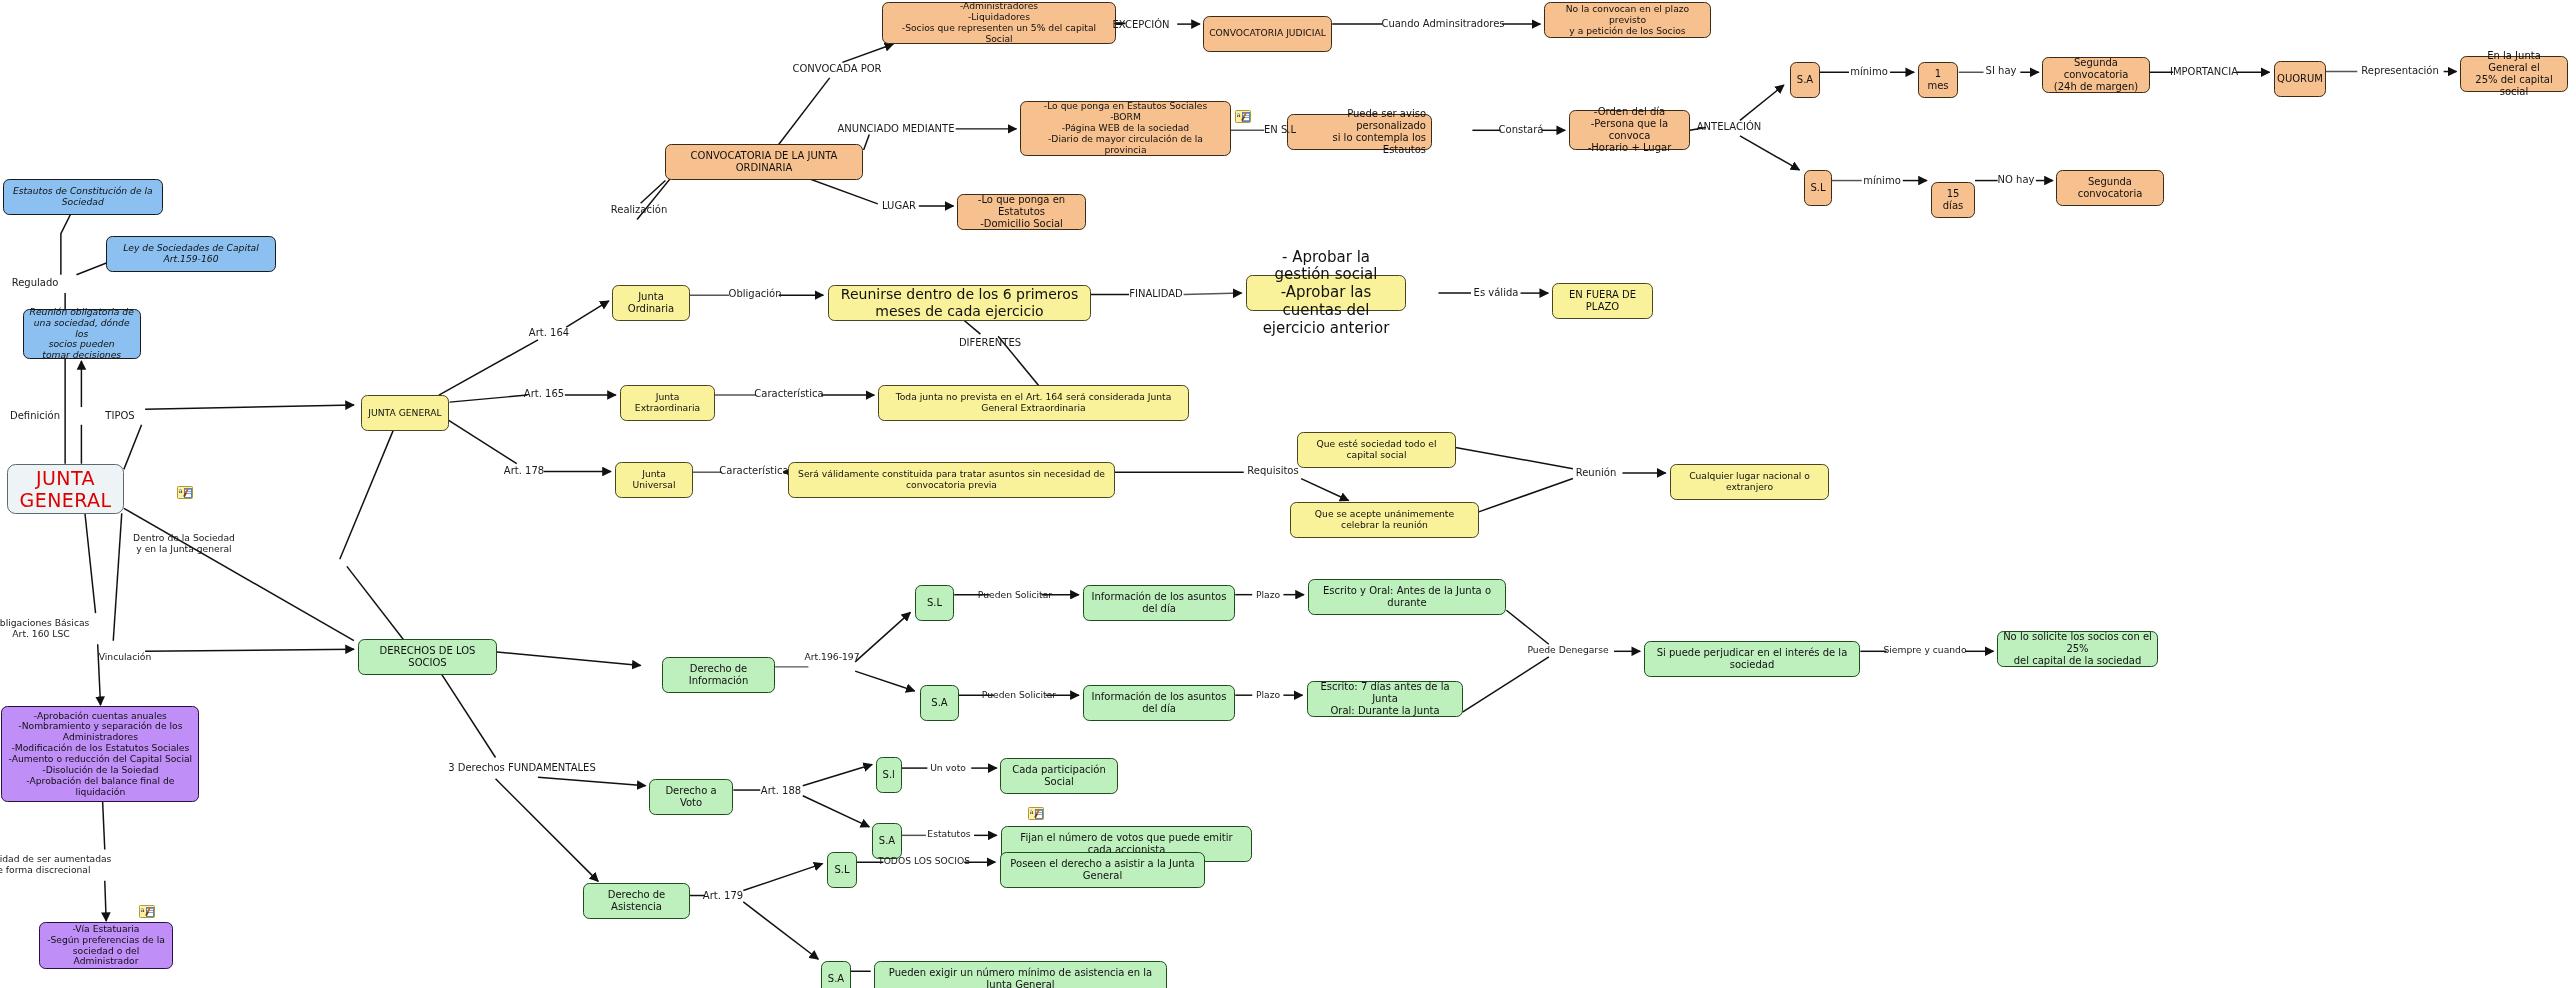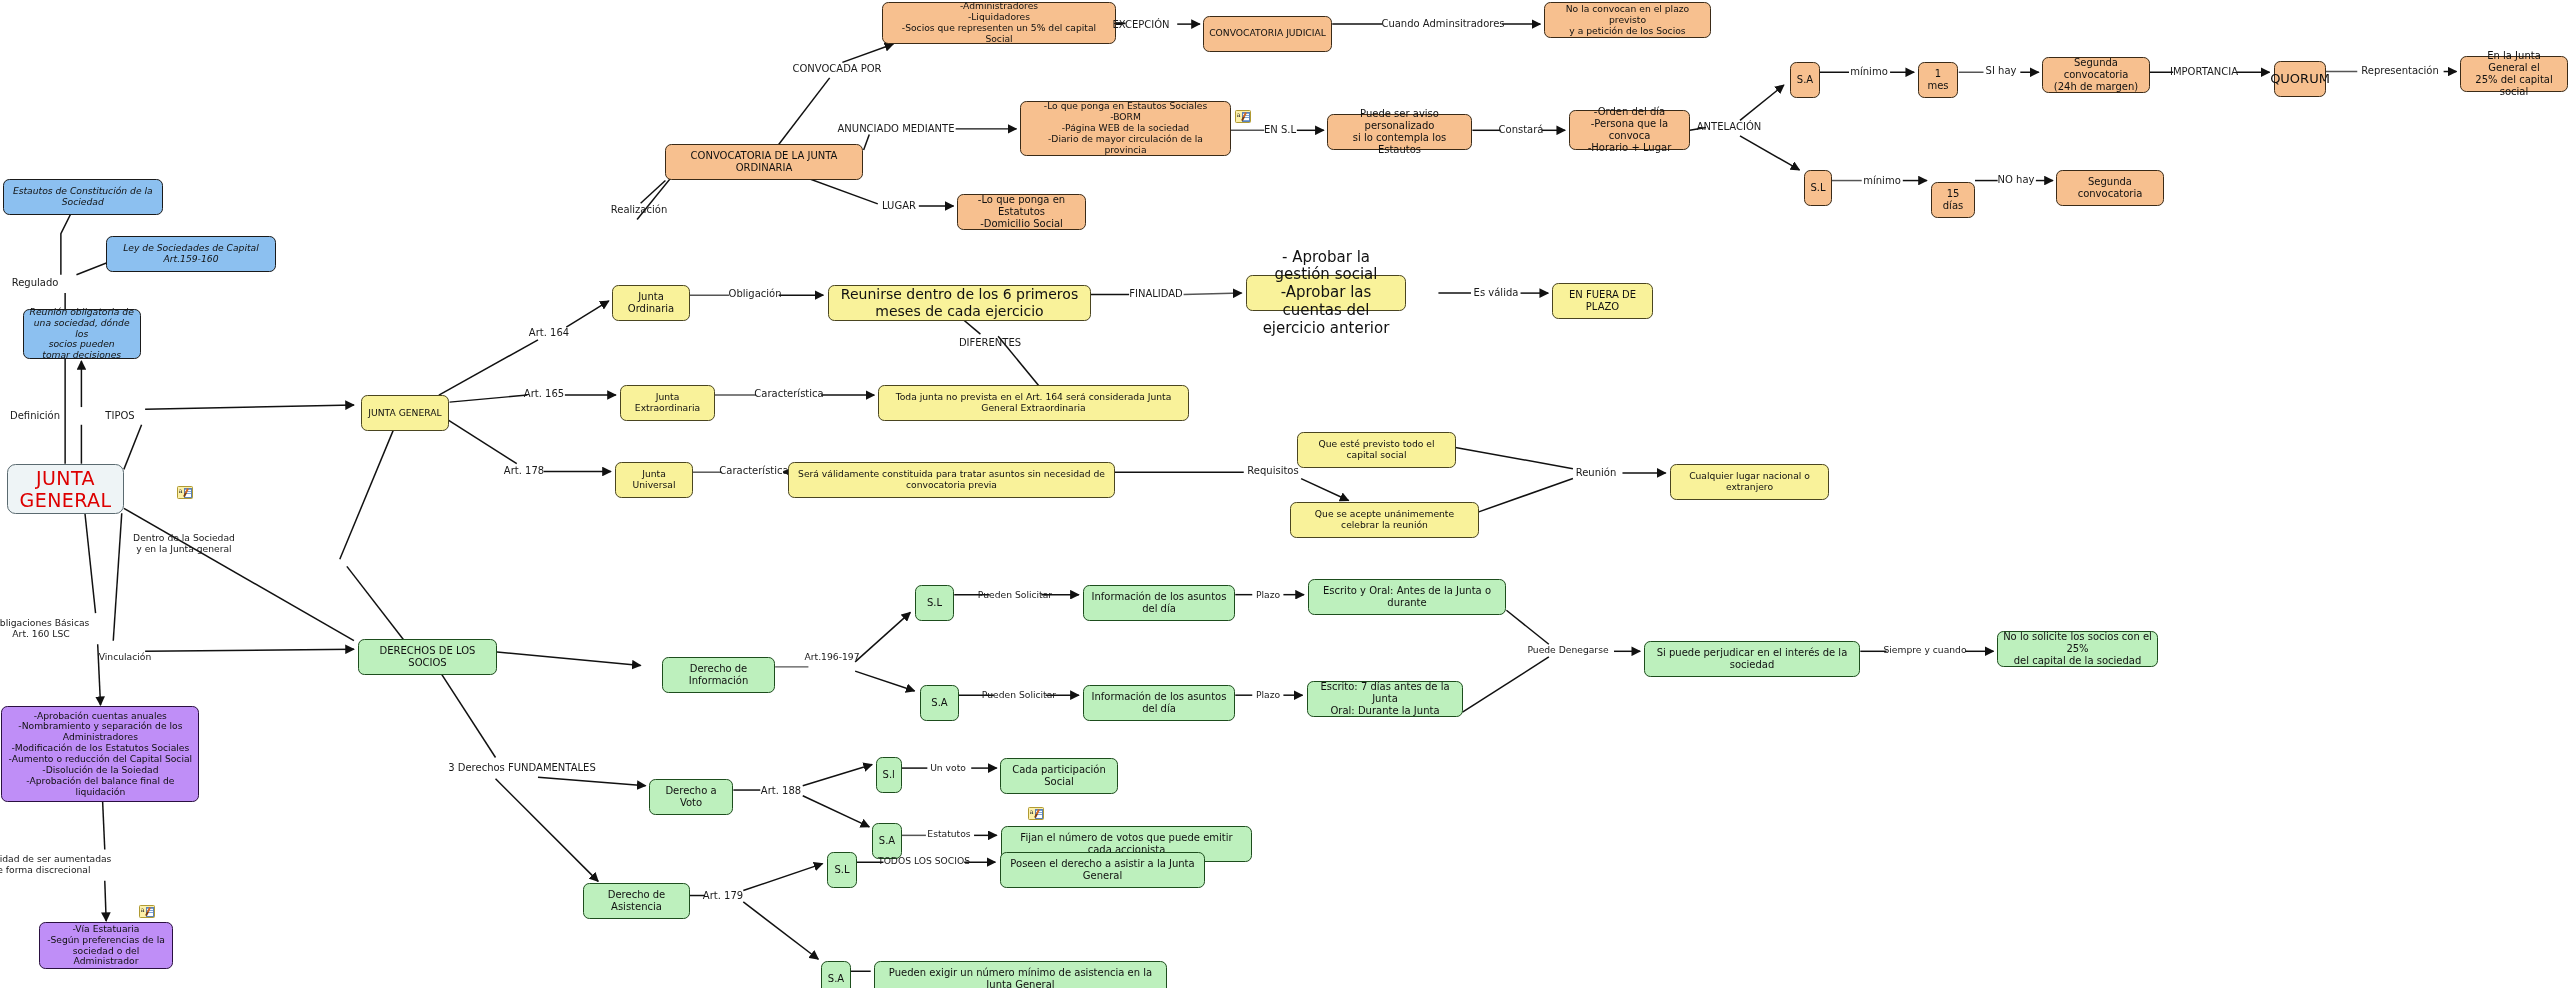--- a/index.html
+++ b/index.html
@@ -267,46 +267,46 @@
       <div class="node yellow" style="left: 361px; top: 395px; width: 88px; height: 19px; font-size: 9.2px;"><span>JUNTA GENERAL</span></div>
       <div class="node yellow" style="left: 612px; top: 285px; width: 78px; height: 21px; font-size: 10px;"><span>Junta Ordinaria</span></div>
       <div class="node yellow" style="left: 620px; top: 385px; width: 95px; height: 20px; font-size: 9.2px;"><span>Junta Extraordinaria</span></div>
       <div class="node yellow" style="left: 615px; top: 462px; width: 78px; height: 20px; font-size: 9.2px;"><span>Junta Universal</span></div>
       <div class="node yellow" style="left: 828px; top: 285px; width: 263px; height: 20.5px; font-size: 14px;"><span>Reunirse dentro de los 6 primeros meses de cada ejercicio</span></div>
       <div class="node yellow" style="left: 1246px; top: 275px; width: 160px; height: 35px; font-size: 15px;"><span> - Aprobar la gestión social
 -Aprobar las cuentas del ejercicio anterior</span></div>
       <div class="node yellow" style="left: 1552px; top: 283px; width: 101px; height: 19px; font-size: 10px;"><span>EN FUERA DE PLAZO</span></div>
       <div class="node yellow" style="left: 878px; top: 385px; width: 311px; height: 20.5px; font-size: 9.2px;"><span>Toda junta no prevista en el Art. 164 será considerada Junta General Extraordinaria</span></div>
       <div class="node yellow" style="left: 788px; top: 462px; width: 327px; height: 20.5px; font-size: 9.2px;"><span>Será válidamente constituida para tratar asuntos sin necesidad de convocatoria previa</span></div>
-      <div class="node yellow" style="left: 1297px; top: 432px; width: 159px; height: 20px; font-size: 9.2px;"><span>Que esté previsto todo el capital social</span></div>
+      <div class="node yellow" style="left: 1297px; top: 432px; width: 159px; height: 20px; font-size: 9.2px;"><span>Que esté sociedad todo el capital social</span></div>
       <div class="node yellow" style="left: 1290px; top: 502px; width: 189px; height: 20px; font-size: 9.2px;"><span>Que se acepte unánimemente celebrar la reunión</span></div>
       <div class="node yellow" style="left: 1670px; top: 464px; width: 159px; height: 20px; font-size: 9.2px;"><span>Cualquier lugar nacional o extranjero</span></div>
       <div class="node orange" style="left: 665px; top: 144px; width: 198px; height: 20.5px; font-size: 10px;"><span>CONVOCATORIA DE LA JUNTA ORDINARIA</span></div>
       <div class="node orange" style="left: 882px; top: 2.1px; width: 234px; height: 42px; font-size: 9.2px;"><span>-Administradores
 -Liquidadores
 -Socios que representen un 5% del capital Social</span></div>
       <div class="node orange" style="left: 1203px; top: 15.6px; width: 129px; height: 19px; font-size: 9.2px;"><span>CONVOCATORIA JUDICIAL</span></div>
       <div class="node orange" style="left: 1544px; top: 2.1px; width: 167px; height: 33px; font-size: 9.2px;"><span>No la convocan en el plazo previsto
 y a petición de los Socios</span></div>
       <div class="node orange" style="left: 1020px; top: 101px; width: 211px; height: 55px; font-size: 9.2px;"><span>-Lo que ponga en Estautos Sociales
 -BORM
 -Página WEB de la sociedad
 -Diario de mayor circulación de la provincia</span></div>
-      <div class="node orange" style="left: 1327px; top: 114px; width: 145px; height: 33px; font-size: 10px;"><span>Puede ser aviso personalizado
+      <div class="node orange" style="left: 1287px; top: 114px; width: 145px; height: 33px; font-size: 10px; text-align: right;"><span>Puede ser aviso personalizado
 si lo contempla los Estautos</span></div>
       <div class="node orange" style="left: 1569px; top: 110px; width: 121px; height: 40px; font-size: 10px;"><span>-Orden del día
 -Persona que la convoca
 -Horario + Lugar</span></div>
       <div class="node orange" style="left: 957px; top: 194px; width: 129px; height: 33px; font-size: 10px;"><span>-Lo que ponga en Estatutos
 -Domicilio Social</span></div>
       <div class="node orange" style="left: 1790px; top: 62px; width: 30px; height: 20.5px; font-size: 10px;"><span>S.A</span></div>
       <div class="node orange" style="left: 1918px; top: 62px; width: 40px; height: 20.5px; font-size: 10px;"><span>1 mes</span></div>
       <div class="node orange" style="left: 2042px; top: 57px; width: 108px; height: 30px; font-size: 10px;"><span>Segunda convocatoria
 (24h de margen)</span></div>
-      <div class="node orange" style="left: 2274px; top: 61px; width: 52px; height: 20.5px; font-size: 13px;"><span>QUORUM</span></div>
+      <div class="node orange" style="left: 2274px; top: 61px; width: 52px; height: 20.5px; font-size: 10px;"><span>QUORUM</span></div>
       <div class="node orange" style="left: 2460px; top: 56px; width: 108px; height: 31px; font-size: 10px;"><span>En la Junta General el
 25% del capital social</span></div>
       <div class="node orange" style="left: 1804px; top: 170px; width: 28px; height: 20.5px; font-size: 10px;"><span>S.L</span></div>
       <div class="node orange" style="left: 1931px; top: 182px; width: 44px; height: 20.5px; font-size: 10px;"><span>15 días</span></div>
       <div class="node orange" style="left: 2056px; top: 170px; width: 108px; height: 20px; font-size: 10px;"><span>Segunda convocatoria</span></div>
       <div class="node green" style="left: 358px; top: 639px; width: 139px; height: 20px; font-size: 10px;"><span>DERECHOS DE LOS SOCIOS</span></div>
       <div class="node green" style="left: 662px; top: 657px; width: 113px; height: 21px; font-size: 10px;"><span>Derecho de Información</span></div>
       <div class="node green" style="left: 915px; top: 585px; width: 39px; height: 22.7px; font-size: 10px;"><span>S.L</span></div>
       <div class="node green" style="left: 920px; top: 685px; width: 39px; height: 22.7px; font-size: 10px;"><span>S.A</span></div>
       <div class="node green" style="left: 1083px; top: 585px; width: 152px; height: 20.5px; font-size: 10px;"><span>Información de los asuntos del día</span></div>

